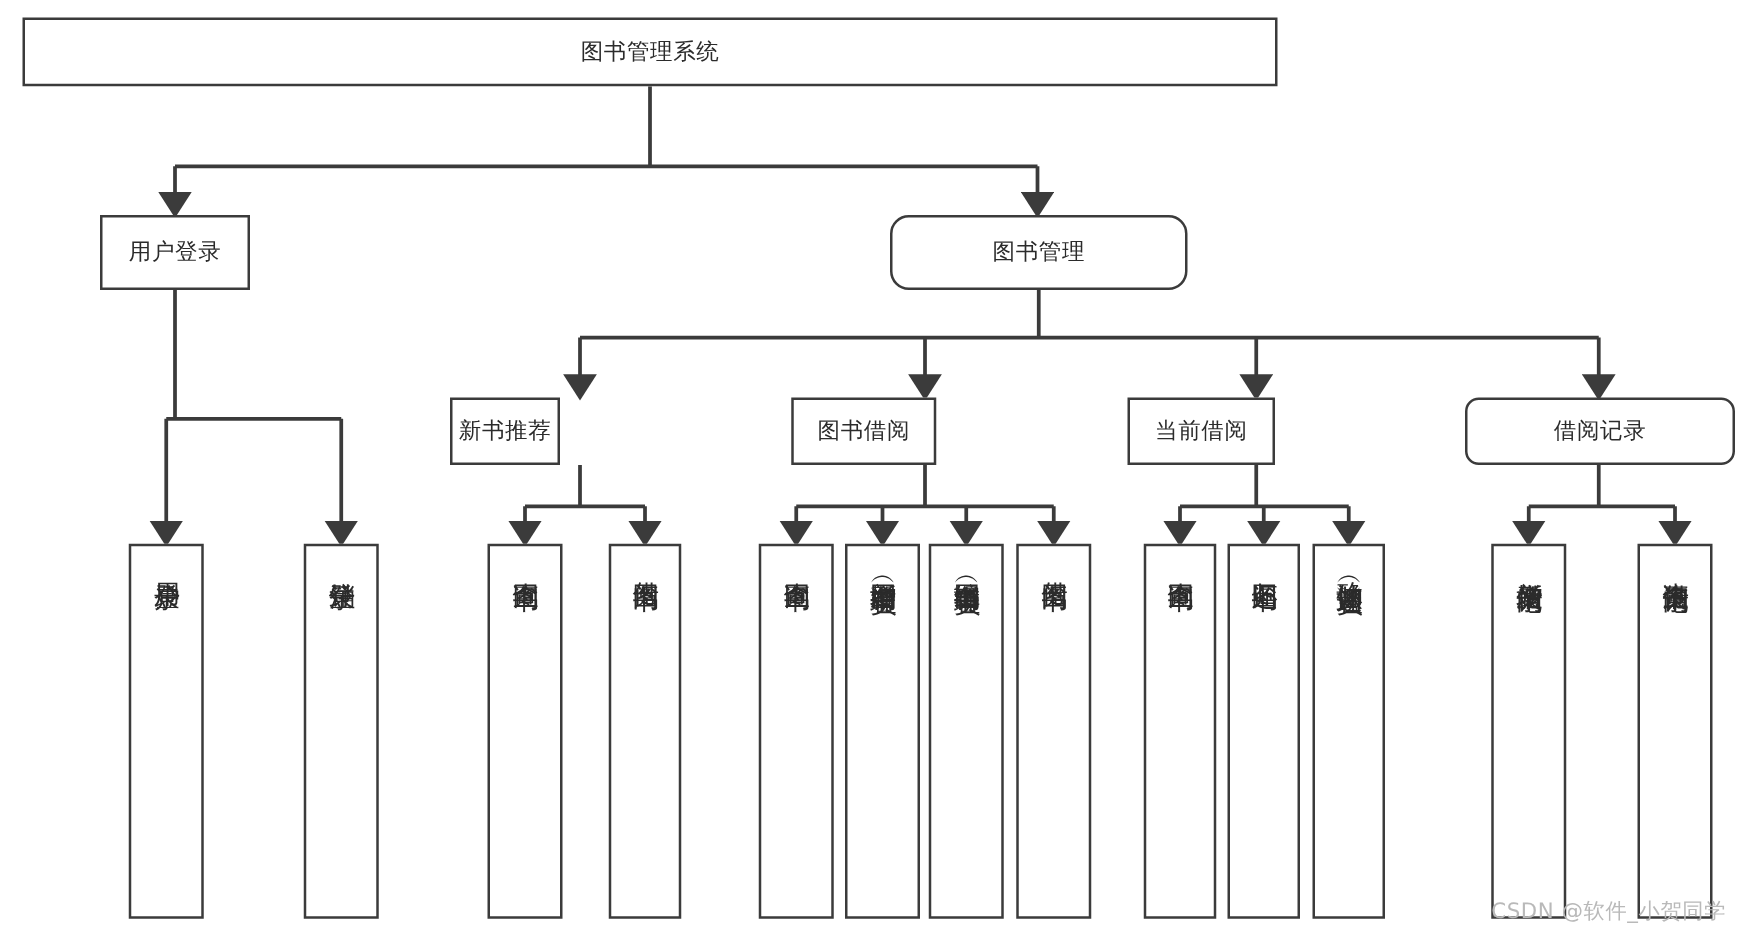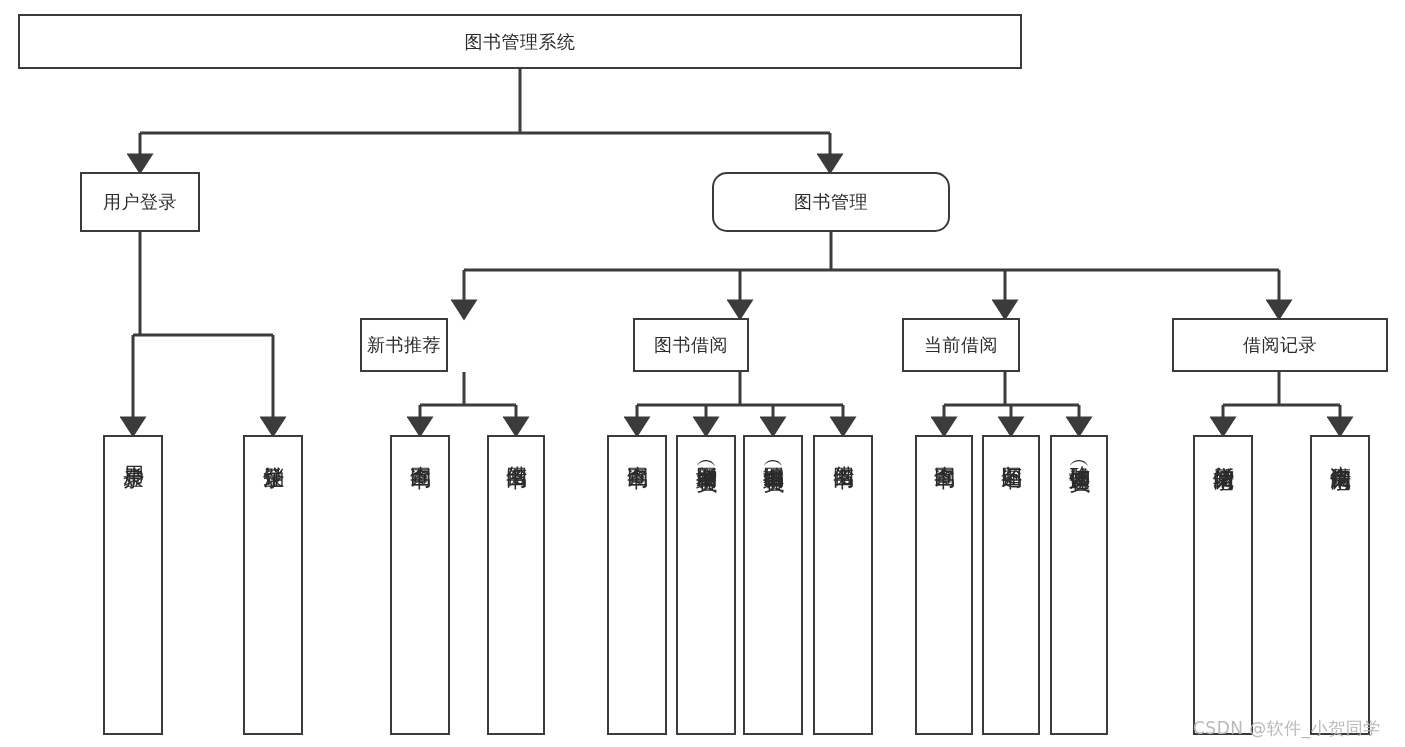--- a/index.html
+++ b/index.html
@@ -134,21 +134,21 @@
 
   <div class="node horizontal" style="left: 360px; top: 318px; width: 88px; height: 54px; border-color: rgb(59, 59, 59); color: rgb(43, 43, 43); background: rgb(255, 255, 255);">
     <span>新书推荐</span>
   </div>
   <div class="node horizontal" style="left: 633px; top: 318px; width: 116px; height: 54px; border-color: rgb(59, 59, 59); color: rgb(43, 43, 43); background: rgb(255, 255, 255);">
     <span>图书借阅</span>
   </div>
   <div class="node horizontal" style="left: 902px; top: 318px; width: 118px; height: 54px; border-color: rgb(59, 59, 59); color: rgb(43, 43, 43); background: rgb(255, 255, 255);">
     <span>当前借阅</span>
   </div>
-  <div class="node horizontal" style="left: 1172px; top: 318px; width: 216px; height: 54px; border-color: rgb(59, 59, 59); color: rgb(43, 43, 43); background: rgb(255, 255, 255);">
+  <div class="node horizontal" style="left: 1172px; top: 318px; width: 216px; height: 54px; border-color: rgb(59, 59, 59); color: rgb(43, 43, 43); background: rgb(255, 255, 255); border-radius: 11px;">
     <span>借阅记录</span>
   </div>
 
   <div class="node vertical" style="left: 103px; top: 435px; width: 60px; height: 300px; border-color: rgb(59, 59, 59); color: rgb(43, 43, 43); background: rgb(255, 255, 255);">
     <span class="vtext">用户登录</span>
   </div>
   <div class="node vertical" style="left: 243px; top: 435px; width: 60px; height: 300px; border-color: rgb(59, 59, 59); color: rgb(43, 43, 43); background: rgb(255, 255, 255);">
     <span class="vtext">注销登录</span>
   </div>
   <div class="node vertical" style="left: 390px; top: 435px; width: 60px; height: 300px; border-color: rgb(59, 59, 59); color: rgb(43, 43, 43); background: rgb(255, 255, 255);">

